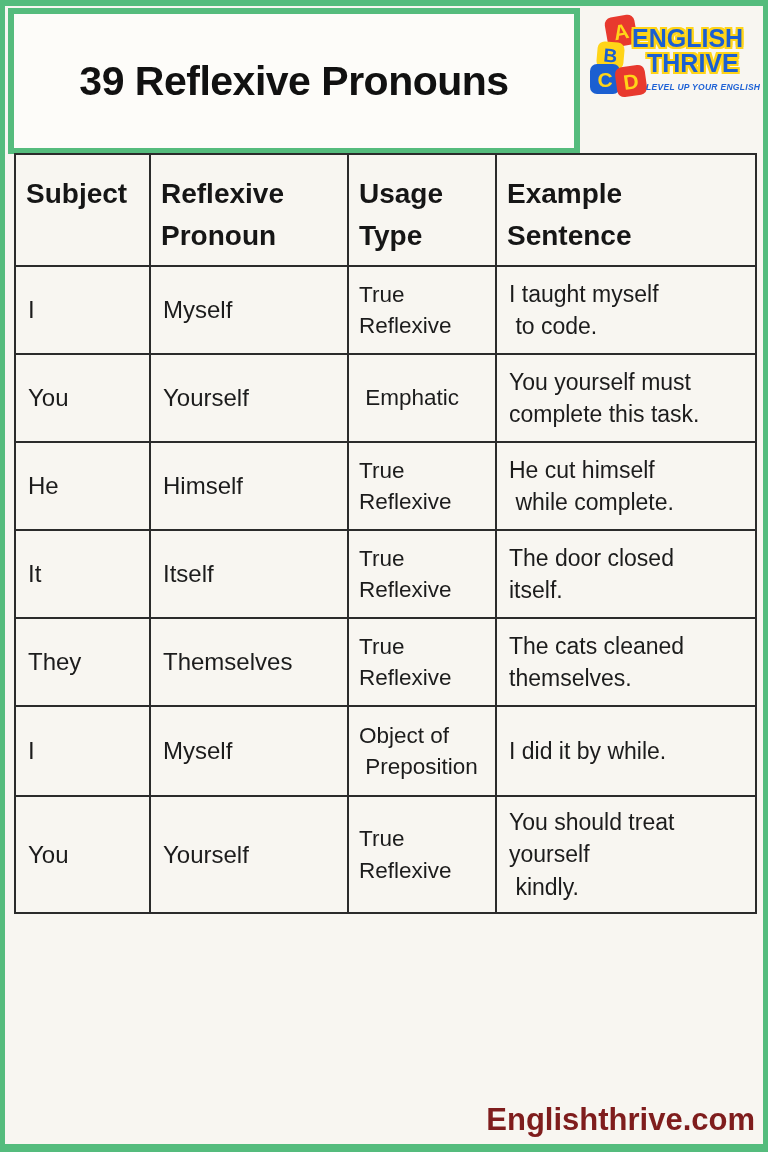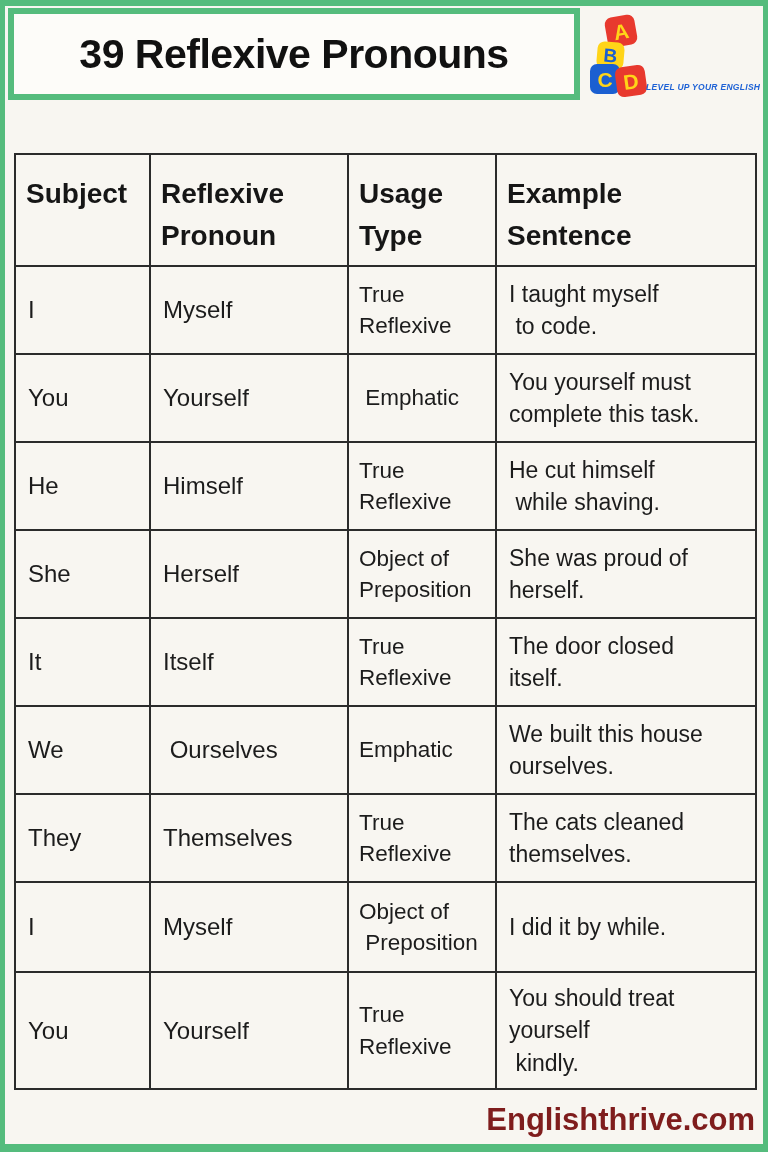--- a/index.html
+++ b/index.html
@@ -16,21 +16,21 @@
   .content {
     position: absolute;
     left: 5px; top: 6px;
     width: 758px; height: 1138px;
     background: #f8f6f1;
   }
   
   .title-box {
     position: absolute;
     left: 3px; top: 2px;
-    width: 572px; height: 92px;
+    width: 572px; height: 146px;
     box-sizing: border-box;
     border: 6px solid #55bc7d;
     background: #fdfcf9;
     display: flex;
     flex-direction: row;
     align-items: center;
     justify-content: center;
   }
   .title-line {
     font-size: 41px;
@@ -138,20 +138,24 @@
 
     <div class="title-box">
       <div class="title-line">39 Reflexive Pronouns</div>
     </div>
 
     <div class="logo">
       <div class="block block-a">A</div>
       <div class="block block-b">B</div>
       <div class="block block-c">C</div>
       <div class="block block-d">D</div>
+      <div class="brand">
+        <div>ENGLISH</div>
+        <div class="brand-line2">THRIVE</div>
+      </div>
       <div class="tagline">LEVEL UP YOUR ENGLISH</div>
     </div>
 
     <table class="grammar-table">
       <colgroup>
         <col style="width:135px">
         <col style="width:198px">
         <col style="width:148px">
         <col style="width:260px">
       </colgroup>
@@ -181,44 +185,29 @@
           <td class="c-usage"> Emphatic</td>
           <td class="c-example">You yourself must
 complete this task.</td>
         </tr>
         <tr class="row-3">
           <td class="c-subject">He</td>
           <td class="c-pronoun">Himself</td>
           <td class="c-usage">True
 Reflexive</td>
           <td class="c-example">He cut himself
- while shaving.</td>
-        </tr>
-        <tr class="row-4">
-          <td class="c-subject">She</td>
-          <td class="c-pronoun">Herself</td>
-          <td class="c-usage">Object of
-Preposition</td>
-          <td class="c-example">She was proud of
-herself.</td>
+ while complete.</td>
         </tr>
         <tr class="row-5">
           <td class="c-subject">It</td>
           <td class="c-pronoun">Itself</td>
           <td class="c-usage">True
 Reflexive</td>
           <td class="c-example">The door closed
 itself.</td>
-        </tr>
-        <tr class="row-6">
-          <td class="c-subject">We</td>
-          <td class="c-pronoun"> Ourselves</td>
-          <td class="c-usage">Emphatic</td>
-          <td class="c-example">We built this house
-ourselves.</td>
         </tr>
         <tr class="row-7">
           <td class="c-subject">They</td>
           <td class="c-pronoun">Themselves</td>
           <td class="c-usage">True
 Reflexive</td>
           <td class="c-example">The cats cleaned
 themselves.</td>
         </tr>
         <tr class="row-8">

